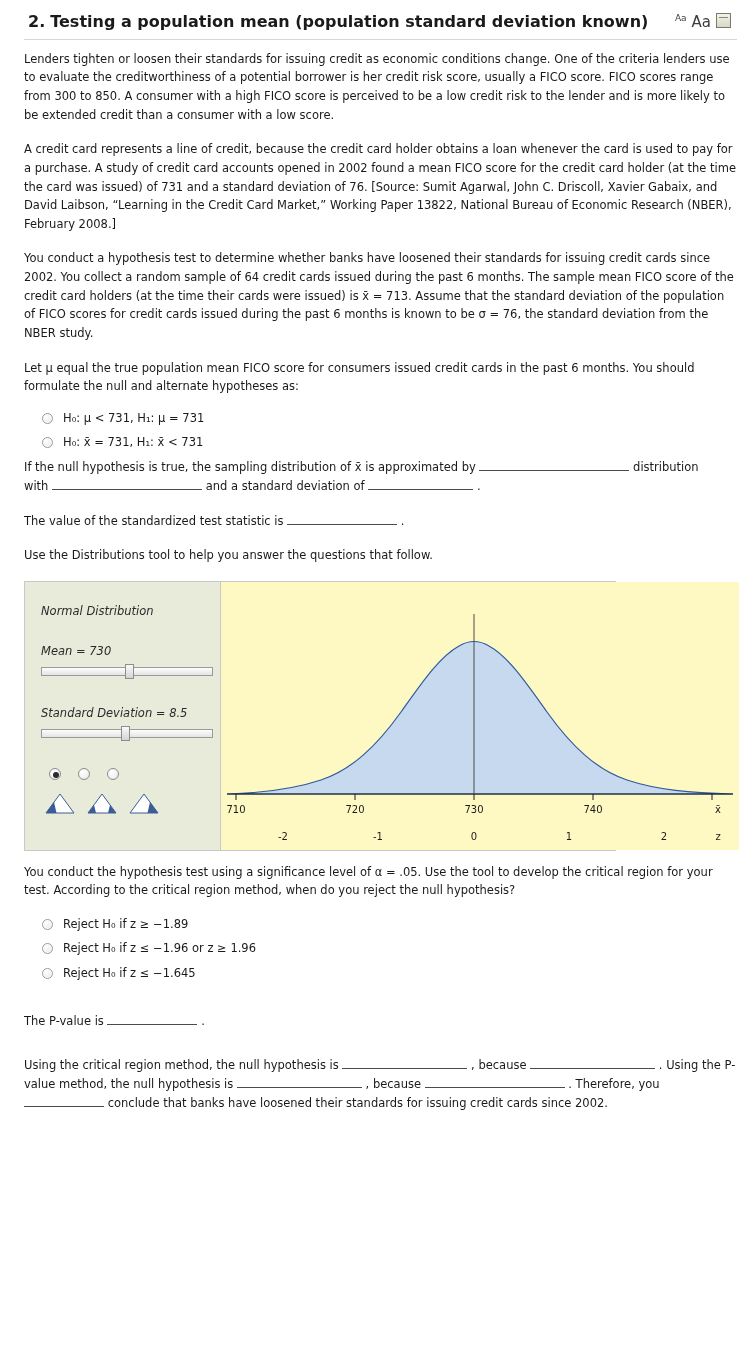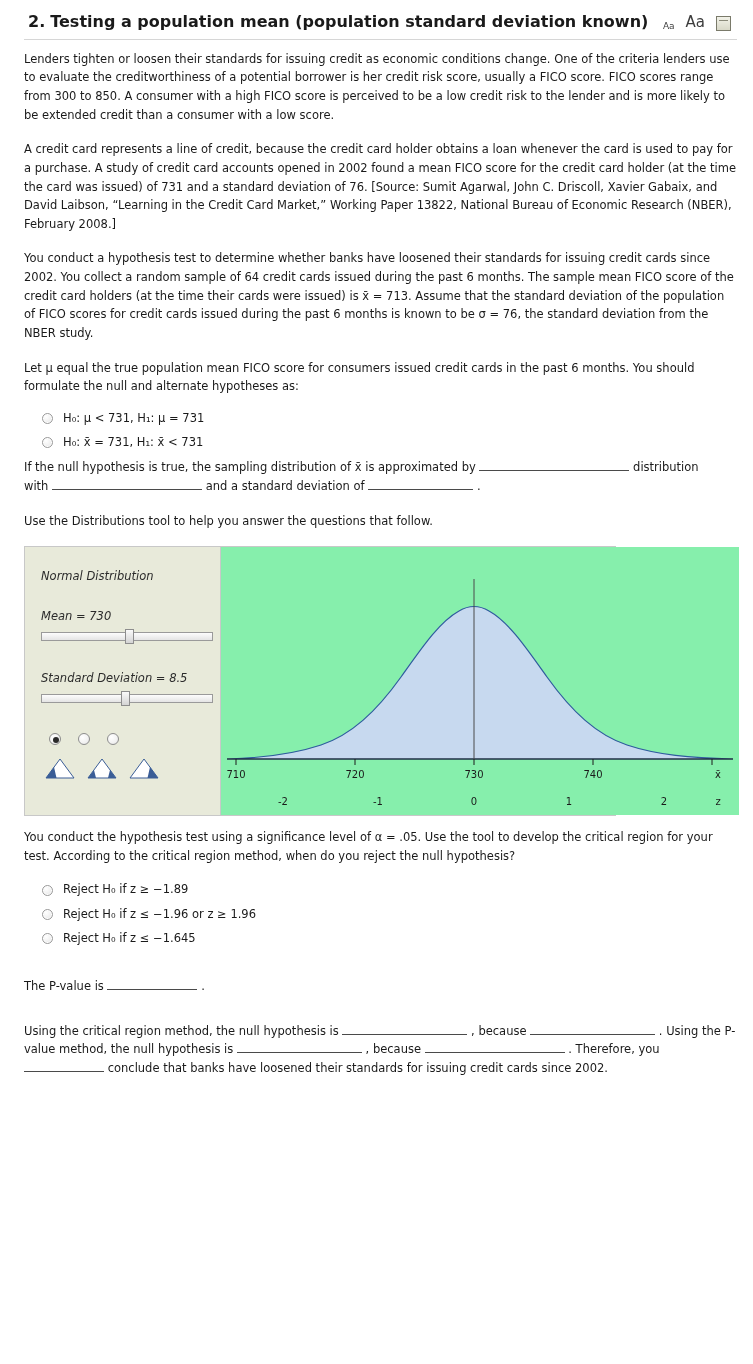--- a/index.html
+++ b/index.html
@@ -30,22 +30,22 @@
   .qtitle {
     font-size: 16px;
     font-weight: bold;
     color: #1a1a1a;
     line-height: 1.3;
     padding-left: 4px;
   }
   .qtitle .num { margin-right: 5px; }
   .header-icons {
     display: flex;
-    align-items: flex-end;
-    gap: 11px;
+    align-items: flex-start;
+    gap: 5px;
     padding-right: 6px;
     padding-top: 1px;
   }
   .aa-small { font-size: 9px; color: #3d3d3d; }
   .aa-large { font-size: 15px; color: #3d3d3d; }
   .doc-icon {
     width: 15px; height: 15px;
     border: 1px solid #7a7a6a;
     background: linear-gradient(#f2f2e8, #d8d8c8);
     position: relative;
@@ -173,21 +173,21 @@
     display: flex;
     align-items: flex-end;
     gap: 12px;
     margin-top: 12px;
     margin-left: 4px;
   }
   .tailicon { width: 30px; height: 22px; }
   .tool-right {
     flex: 1;
     position: relative;
-    background: #86efac;
+    background: #fef9c3;
   }
   .tool-right svg { display: block; }
   .mt24 { margin-top: 24px; }
   .mt30 { margin-top: 30px; }
 </style>
 </head>
 <body>
 
 <div class="page">
 
@@ -223,20 +223,25 @@
     <span>If the null hypothesis is true, the sampling distribution of x̄ is approximated by</span>
     <span class="blank" style="width:150px"></span>
     <span>distribution</span><br>
     <span>with</span>
     <span class="blank" style="width:150px"></span>
     <span>and a standard deviation of</span>
     <span class="blank" style="width:105px"></span>
     <span>.</span>
   </p>
 
+  <p class="para mt24">
+    <span>The value of the standardized test statistic is</span>
+    <span class="blank" style="width:110px"></span>
+    <span>.</span>
+  </p>
 
   <p class="para mt24">Use the Distributions tool to help you answer the questions that follow.</p>
 
   <div class="tool">
     <div class="tool-left">
       <div class="tool-title">Normal Distribution</div>
 
       <div class="param-label">Mean = 730</div>
       <div class="slider">
         <div class="track"></div>

